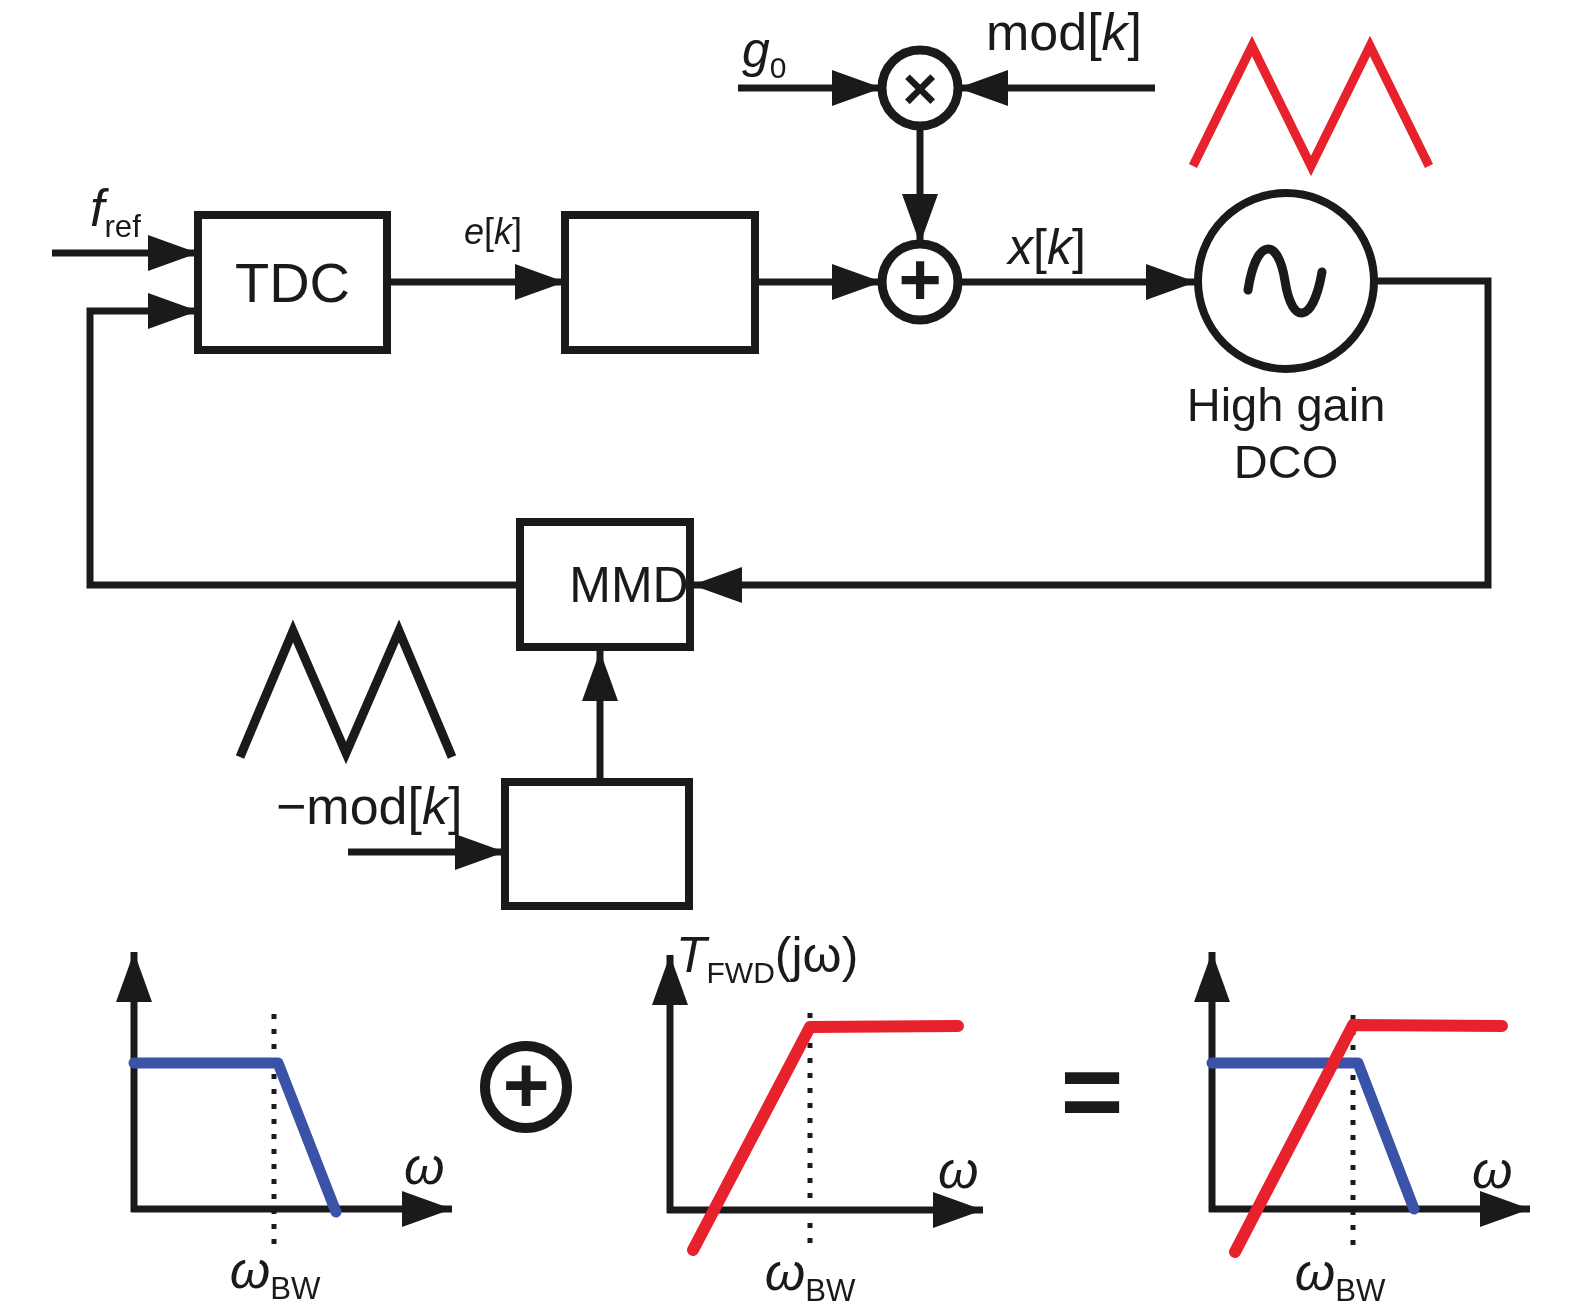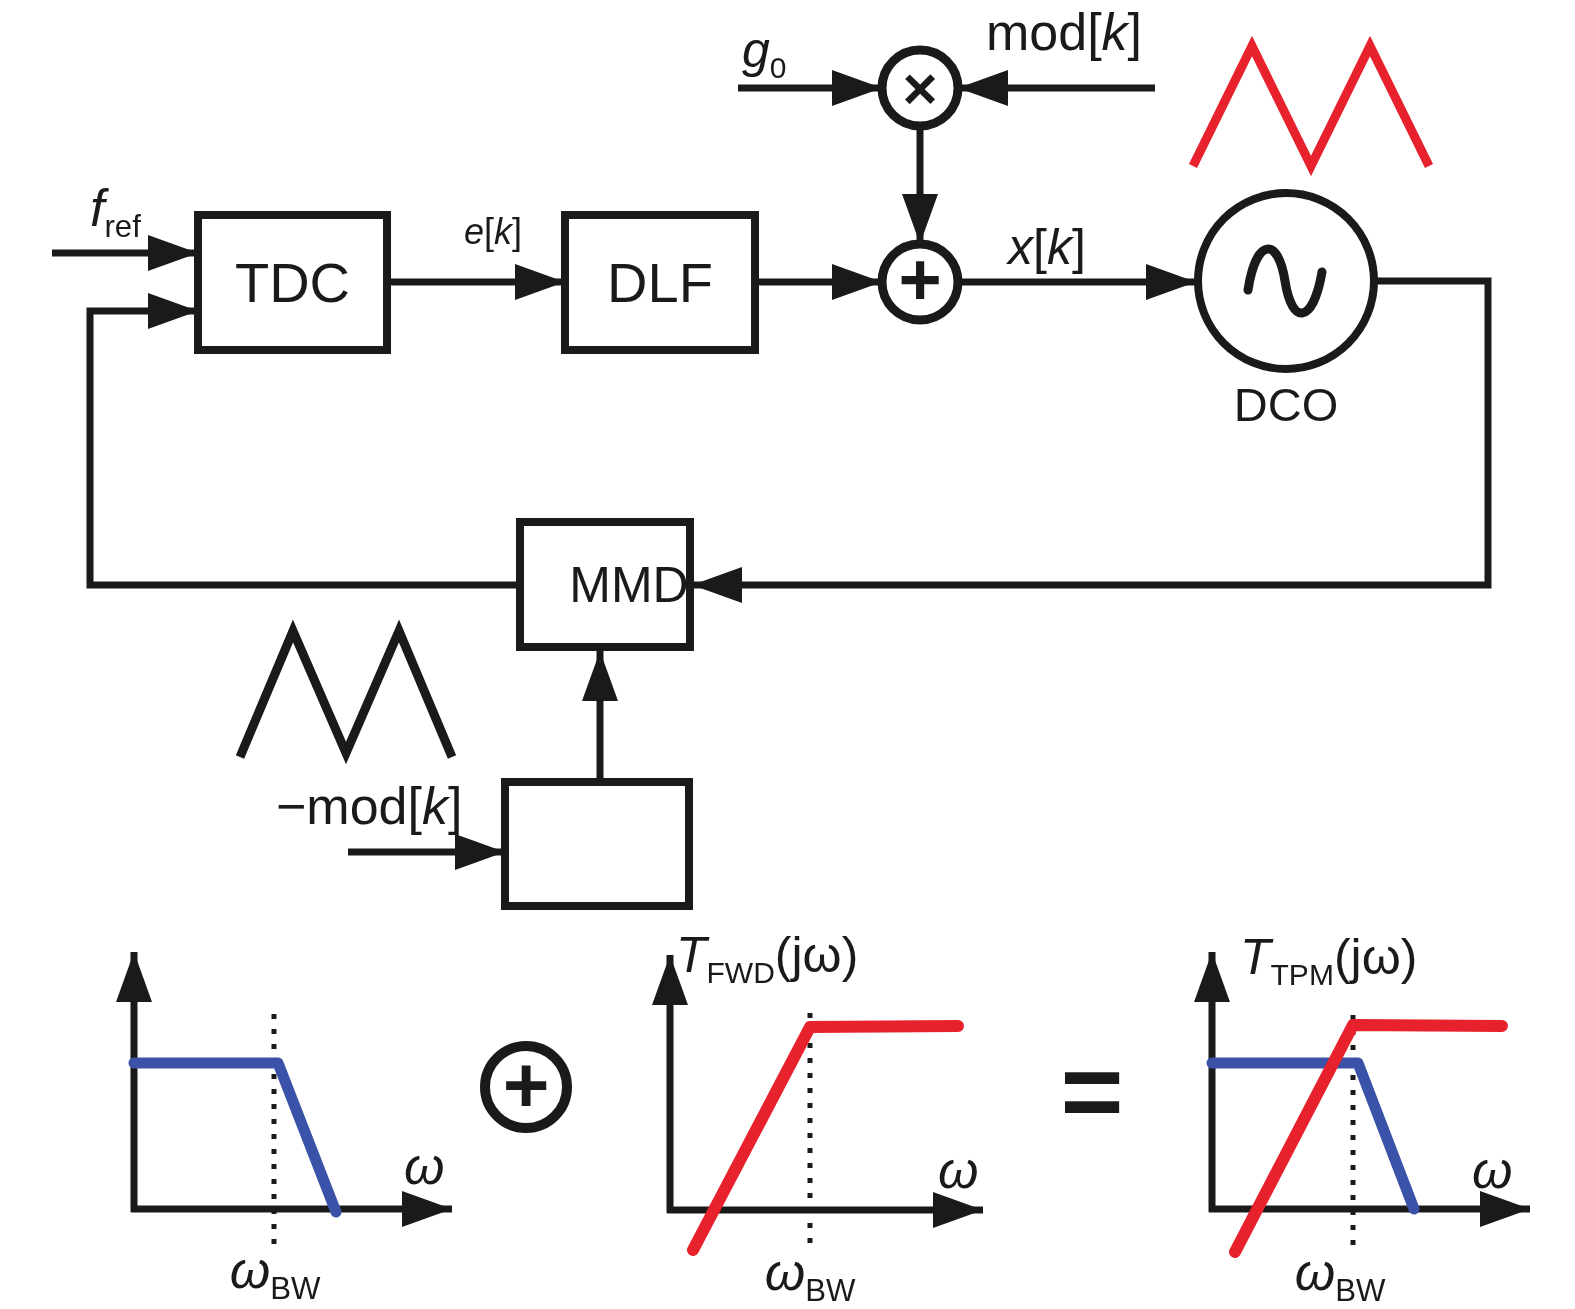--- a/index.html
+++ b/index.html
@@ -89,35 +89,32 @@
 
   <div class="lbl" style="left:416px;top:214px;font-size:36px;margin-left:48px;"><span class="it">e</span><span class="rm">[</span><span class="it">k</span><span class="rm">]</span></div>
 
   <div class="lbl" style="left:1008px;top:222px;font-size:50px;"><span class="it">x</span><span class="rm">[</span><span class="it">k</span><span class="rm">]</span></div>
 
   <div class="lbl" style="left:276px;top:780px;font-size:52px;"><span class="rm">−mod</span><span class="rm">[</span><span class="it">k</span><span class="rm">]</span></div>
 
   <div class="boxlbl" style="left:198px;top:215px;width:189px;height:135px;font-size:56px;text-align:right;">
       <span>TDC</span>
     </div>
-  <div class="boxlbl" style="left:565px;top:215px;width:190px;height:135px;font-size:56px;">
-      <span>DLF</span>
-    </div>
   <div class="boxlbl" style="left:544px;top:522px;width:170px;height:125px;font-size:50px;">
       <span>MMD</span>
     </div>
 
   <div class="lbl center-x" style="left:1286px;top:376px;font-size:47px;line-height:1.22;">
+    <div>High gain</div>
     <div>DCO</div>
   </div>
 
 
   <div class="lbl" style="left:676px;top:930px;font-size:50px;"><span class="it">T</span><span class="sub">FWD</span><span class="rm">(jω)</span></div>
 
-  <div class="lbl" style="left:1240px;top:932px;font-size:50px;"><span class="it">T</span><span class="sub">TPM</span><span class="rm">(jω)</span></div>
 
   <div class="lbl it" style="left:404px;top:1140px;font-size:52px;"><span>ω</span></div>
   <div class="lbl it" style="left:938px;top:1144px;font-size:52px;"><span>ω</span></div>
   <div class="lbl it" style="left:1472px;top:1144px;font-size:52px;"><span>ω</span></div>
 
   <div class="lbl center-x" style="left:275px;top:1244px;font-size:52px;"><span class="it">ω</span><span class="sub">BW</span></div>
   <div class="lbl center-x" style="left:810px;top:1246px;font-size:52px;"><span class="it">ω</span><span class="sub">BW</span></div>
   <div class="lbl center-x" style="left:1340px;top:1246px;font-size:52px;"><span class="it">ω</span><span class="sub">BW</span></div>
 
 </div>

